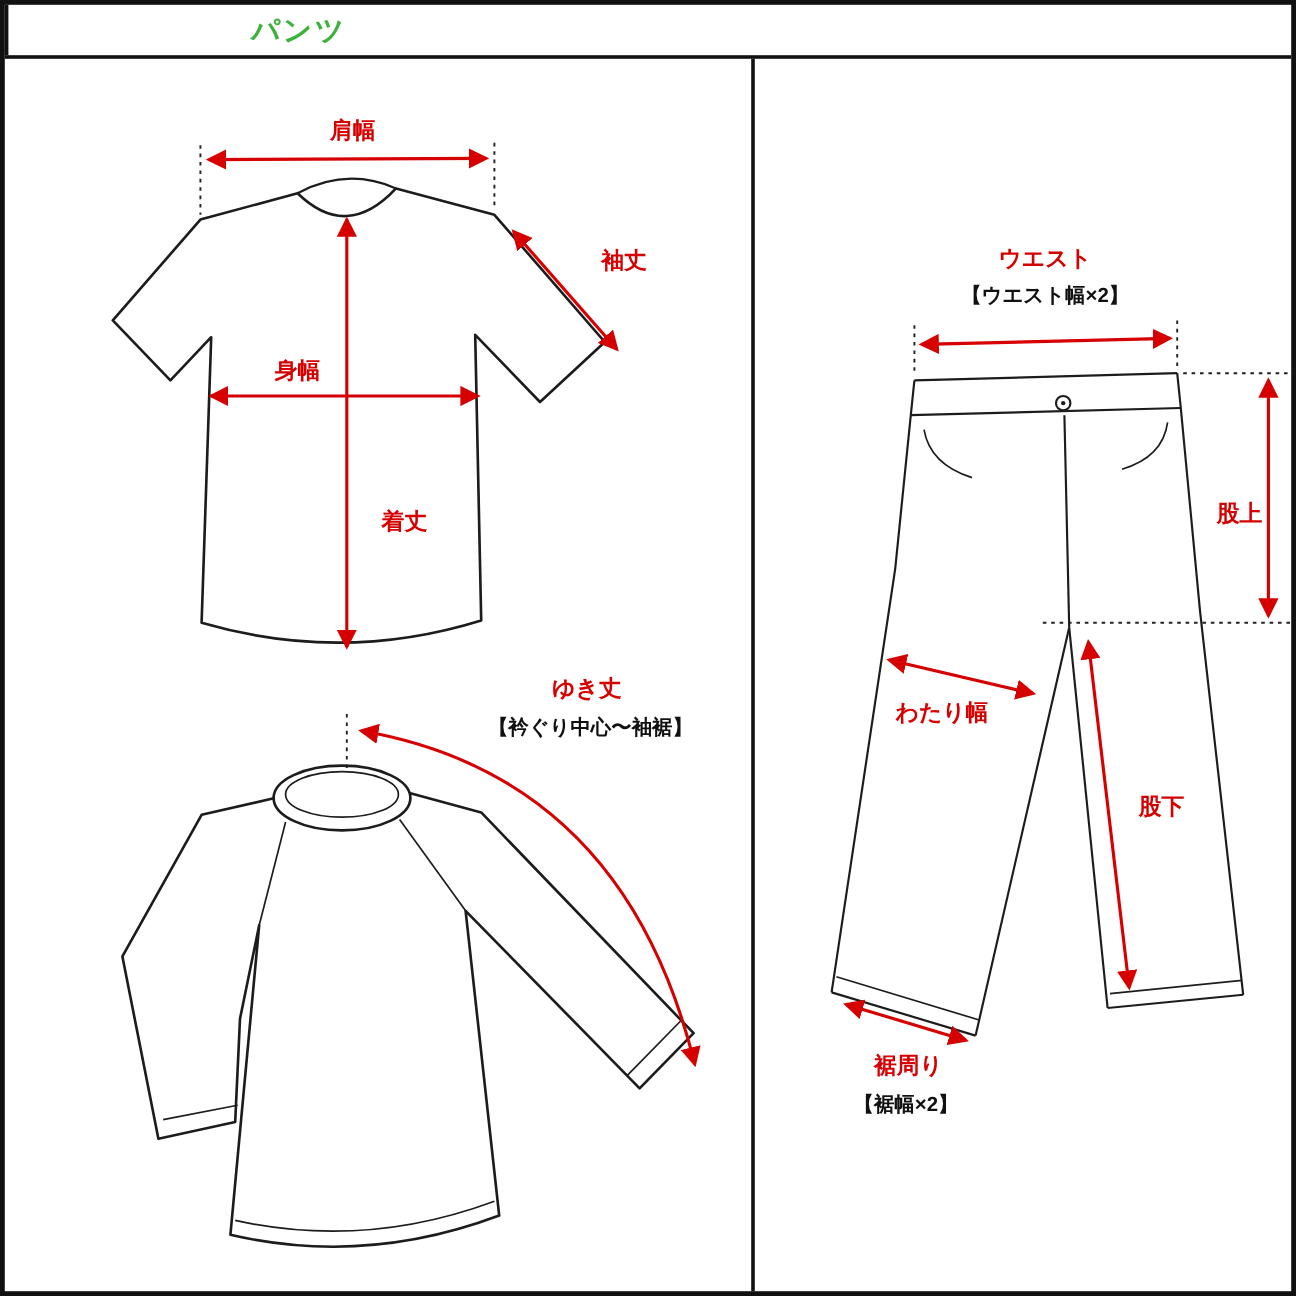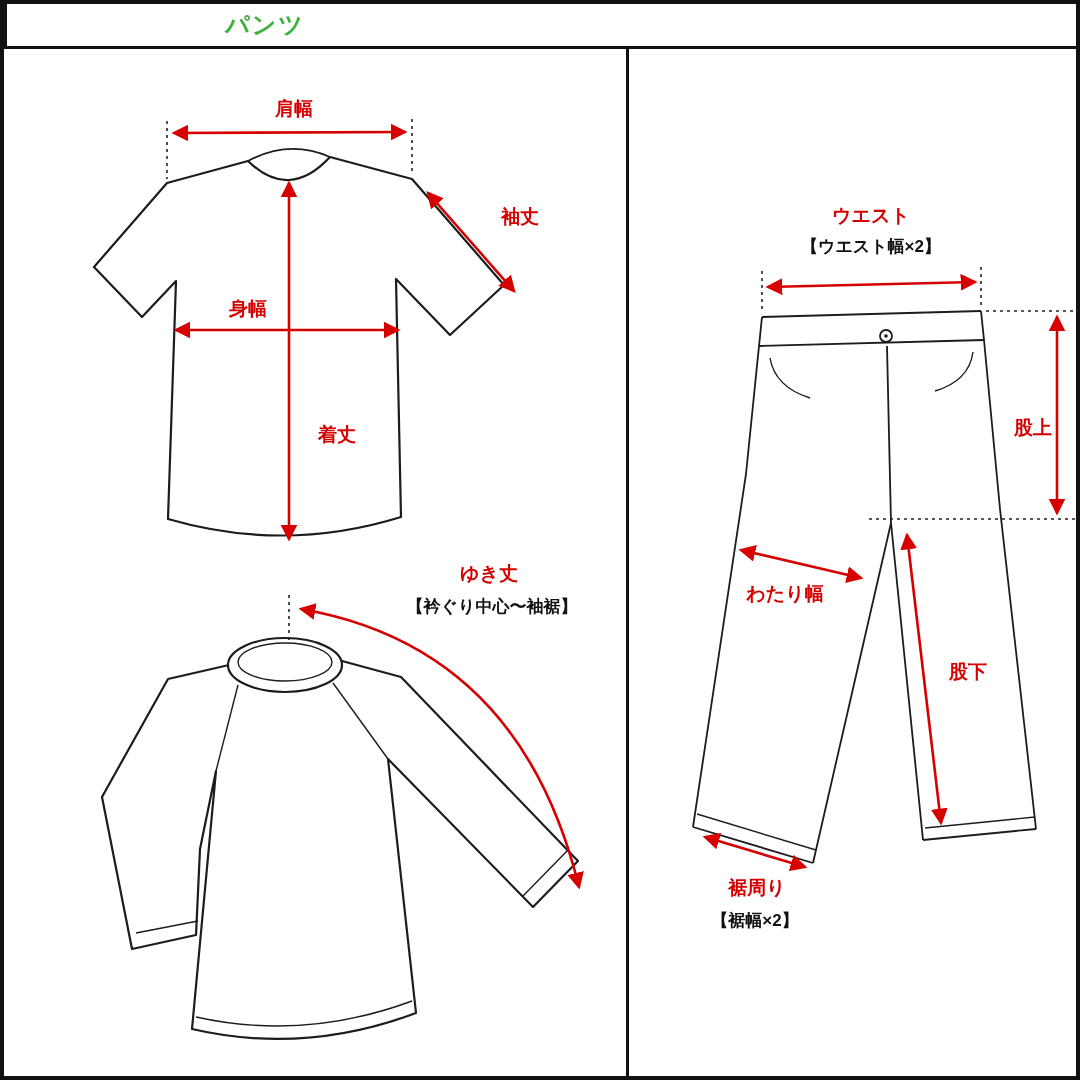--- a/index.html
+++ b/index.html
@@ -15,21 +15,21 @@
     display:flex;
     height:42px;
     border-bottom:3px solid #111111;
   }
   .header-cell {
     display:flex; align-items:center; justify-content:center;
     font-size:24px; font-weight:bold; letter-spacing:2px;
     color:#3cb23c;
   }
   .header-cell.left  { width:574px; }
-  .header-cell.right { width:484px;padding-left:16px; }
+  .header-cell.right { width:484px; }
   .vdiv-top { width:3px; background:#111111; }
   .panel-row { display:flex; height:1027px; }
   .panel { position:relative; }
   .panel.left  { width:574px;padding-left:48px; }
   .panel.right { width:412px; }
   .vdiv { width:3px; background:#111111; }
   svg { display:block; }
 
   .garment   { fill:#ffffff; stroke:#1c1c1c; stroke-width:2.2; stroke-linejoin:round; }
   .seam      { fill:none; stroke:#1c1c1c; stroke-width:1.8; }

